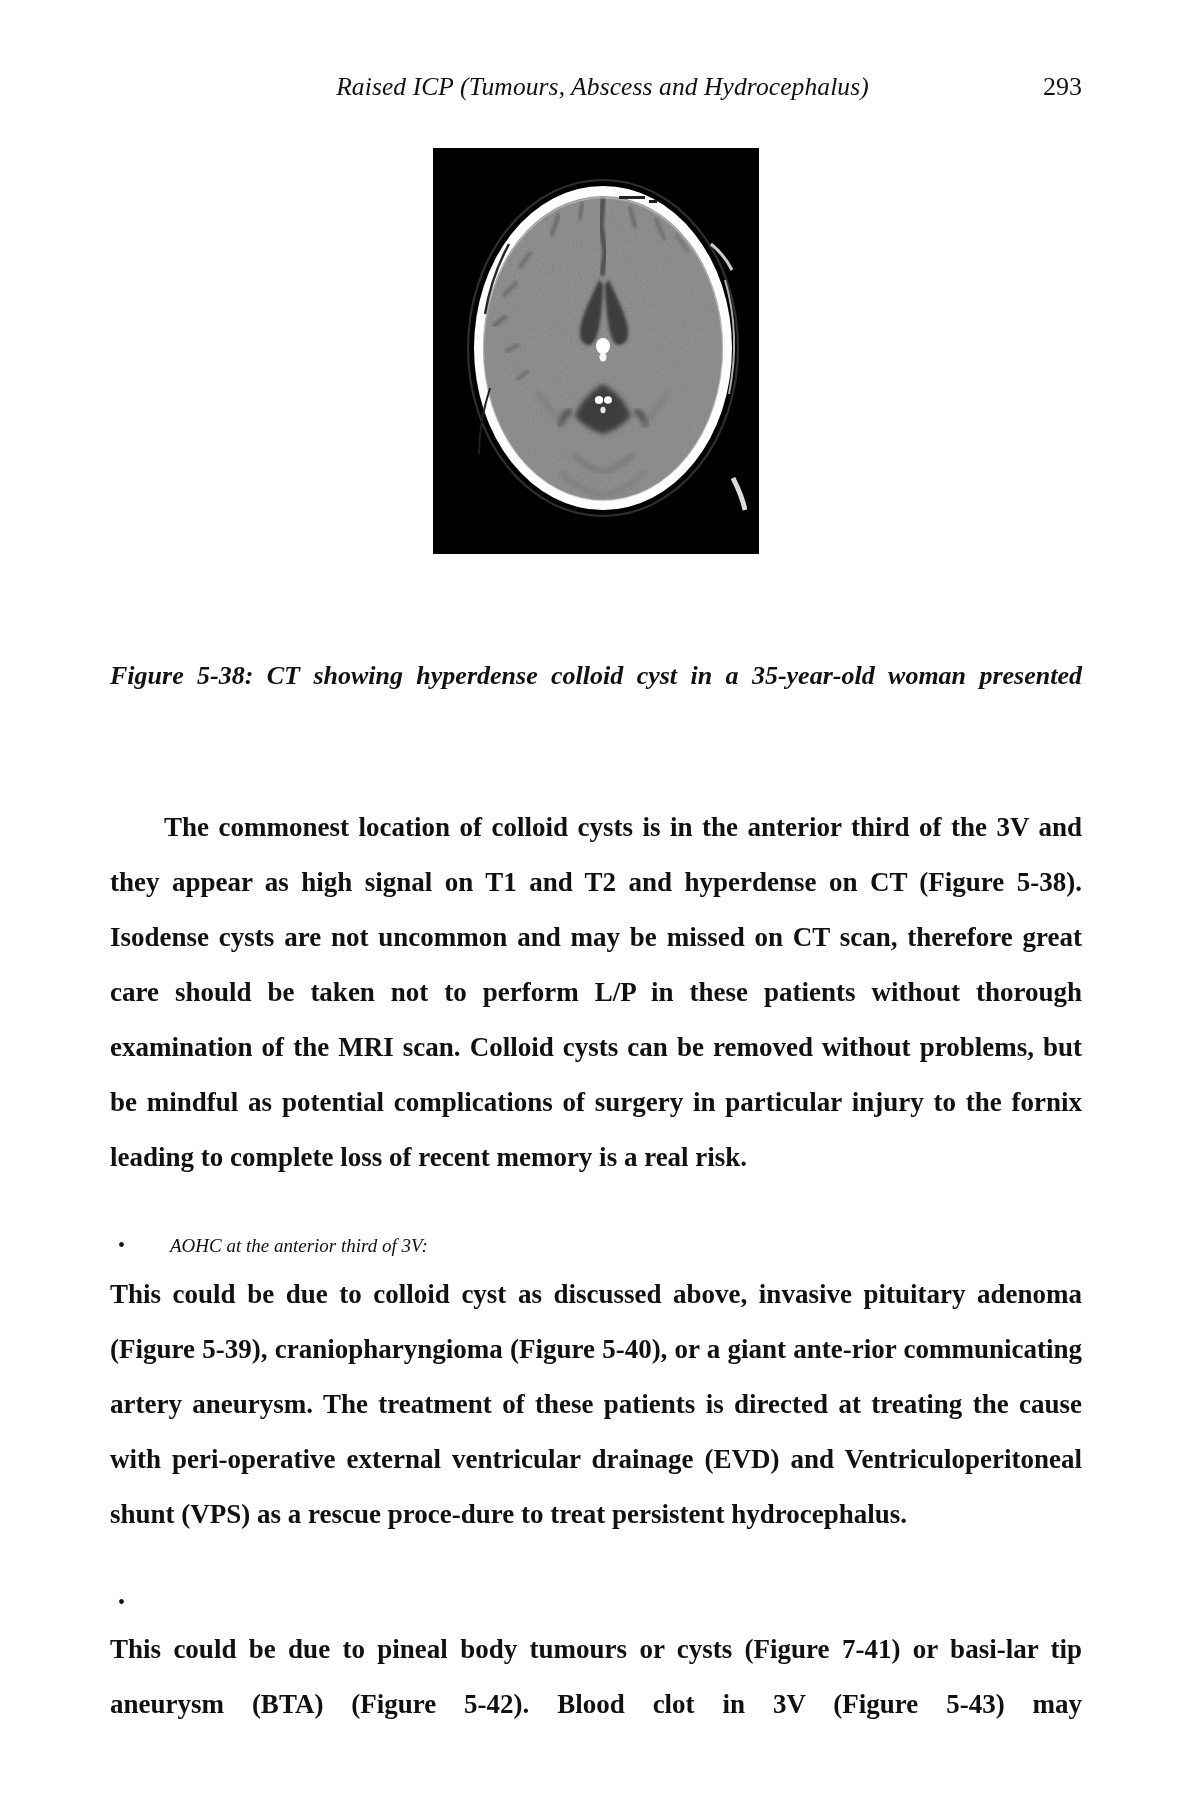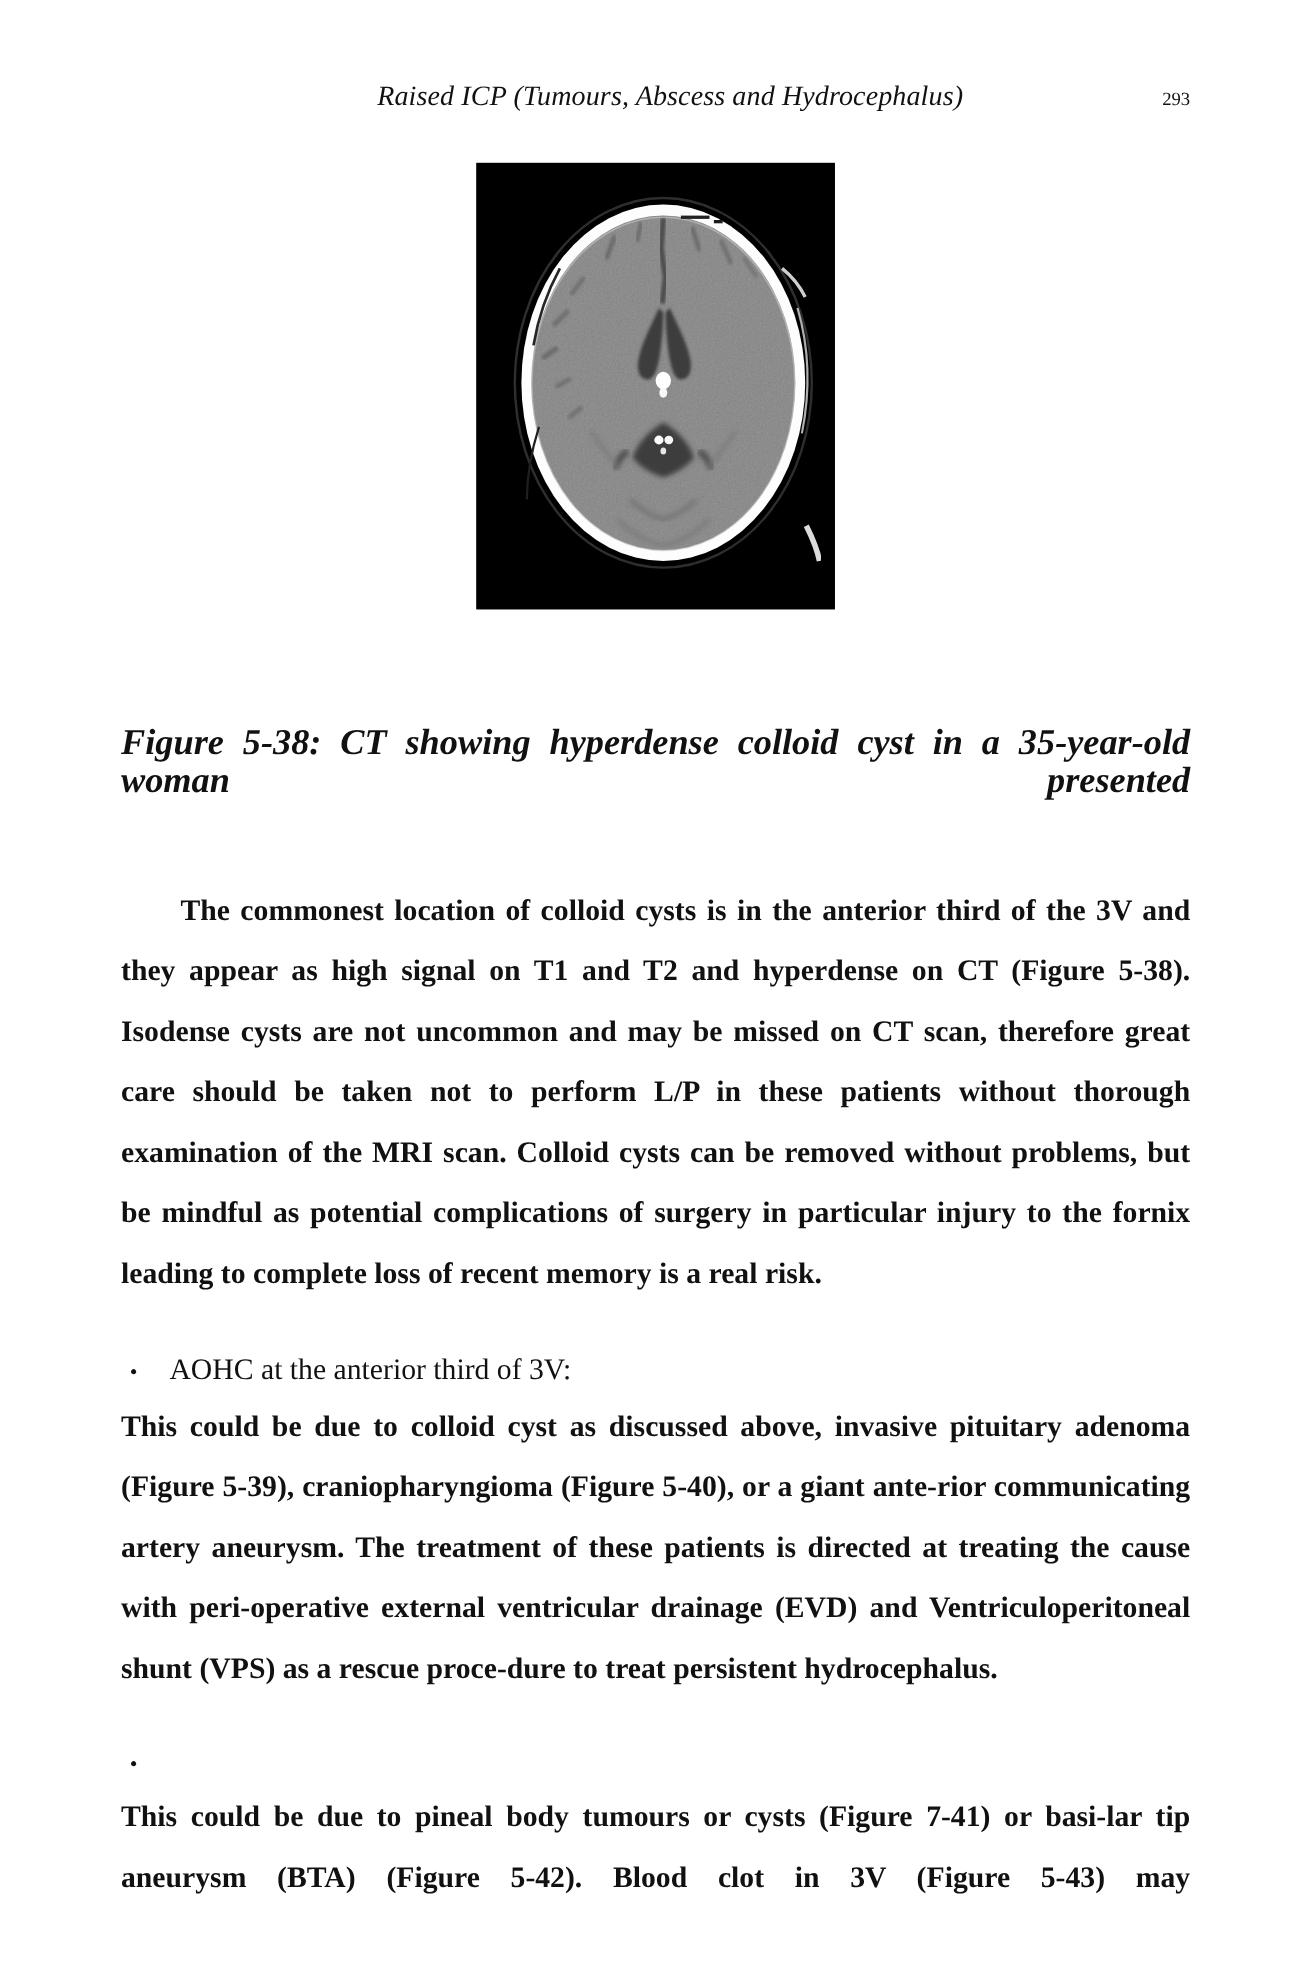--- a/index.html
+++ b/index.html
@@ -36,21 +36,21 @@
     justify-content: space-between;
   }
   .running-head .rh-spacer { width: 52px; }
   .rh-title {
     font-style: italic;
     font-size: 25.5px;
     letter-spacing: 0.1px;
     white-space: nowrap;
   }
   .rh-page {
-    font-size: 17px;
+    font-size: 26px;
     font-style: normal;
   }
 
   
   .figure-block {
     position: absolute;
     left: 0;
     top: 148px;
     width: 1192px;
     text-align: center;
@@ -70,21 +70,21 @@
   }
 
   
   .caption {
     position: absolute;
     left: 110px;
     top: 658px;
     width: 972px;
     font-weight: bold;
     font-style: italic;
-    font-size: 33px;
+    font-size: 26px;
     line-height: 35px;
     text-align: justify;
     text-justify: inter-word;
   }
   .caption .cap-line { display: block; }
   .caption .cap-line-1 {
     text-align: justify;
     text-align-last: justify;
   }
 
@@ -118,22 +118,24 @@
   .bullet-dot {
     width: 44px;
     flex: 0 0 44px;
     text-align: left;
     padding-left: 8px;
     box-sizing: border-box;
     font-size: 20px;
     line-height: 40.5px;
   }
   .bullet-head {
-    font-size: 27px;
+    font-style: italic;
+    font-size: 19px;
     white-space: nowrap;
+    margin-left: 16px;
   }
 
   .just-last {
     text-align: justify;
     text-align-last: justify;
   }
 </style>
 </head>
 <body>
 

